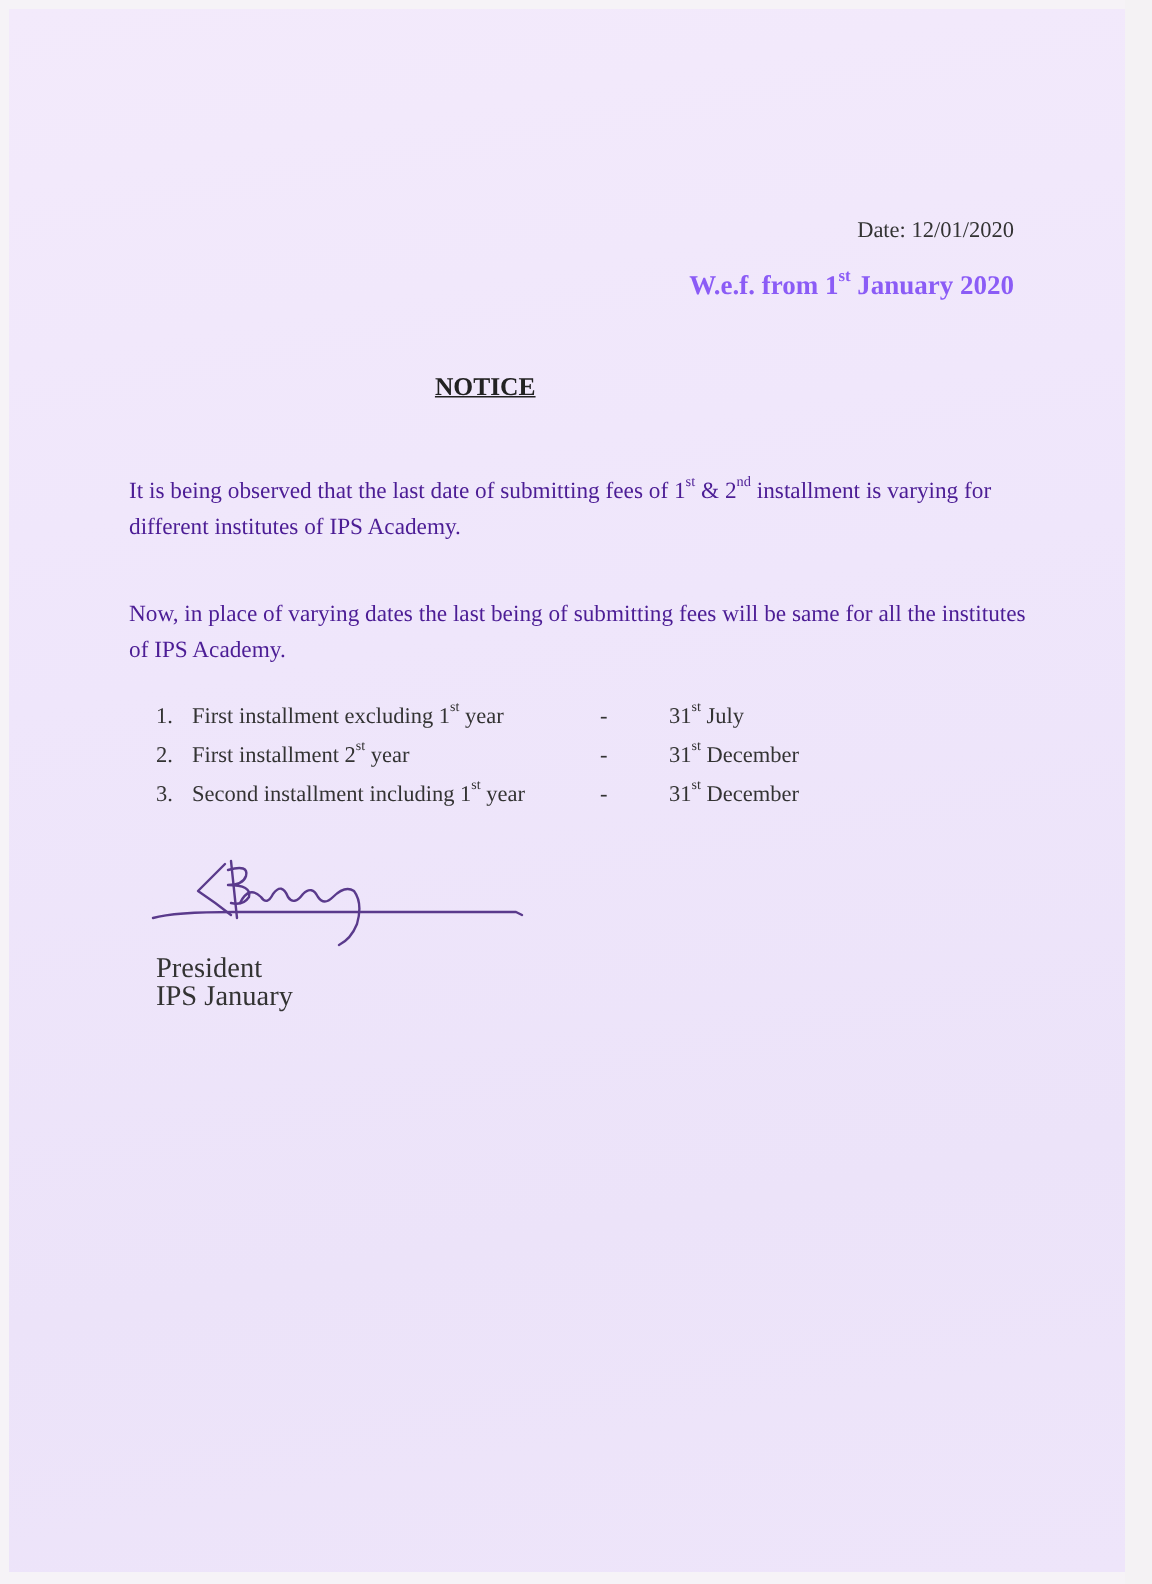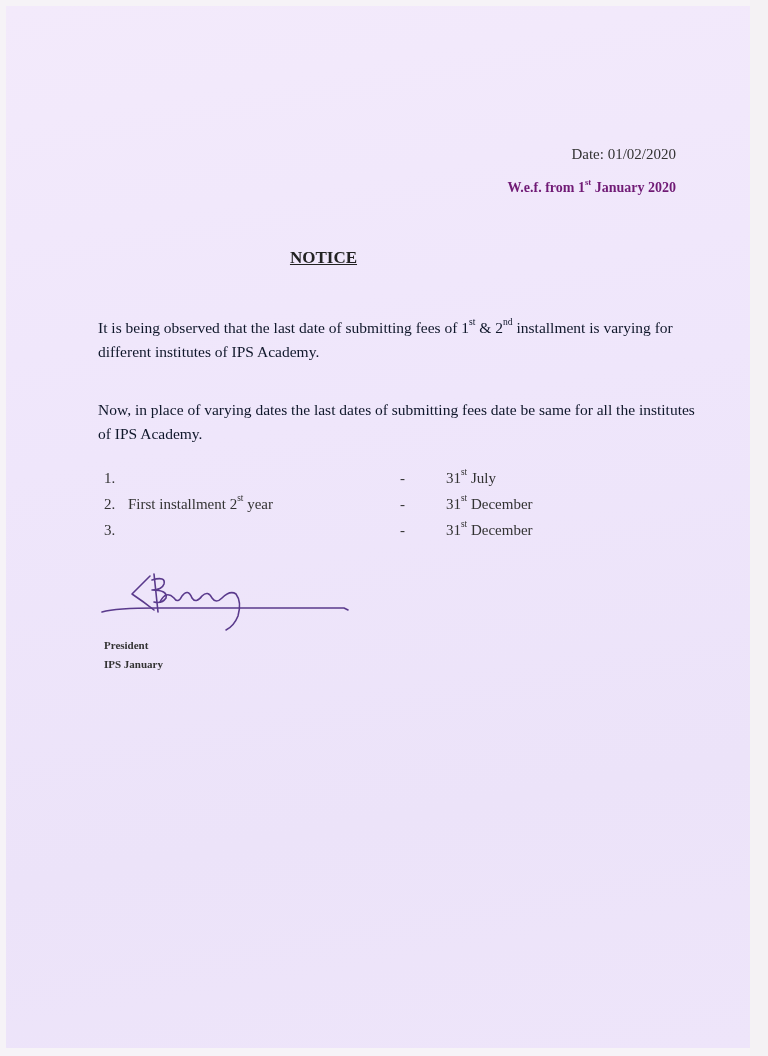--- a/index.html
+++ b/index.html
@@ -18,73 +18,75 @@
   .right-strip {
     position: absolute; left: 750px; top: 0; width: 18px; height: 1056px;
     background: #f4f2f4;
   }
   .date-line {
     position: absolute; right: 92px; top: 146px;
     font-size: 15px; color: #333;
   }
   .wef-line {
     position: absolute; right: 92px; top: 180px;
-    font-size: 14px; font-weight: bold; color: #701a75;
+    font-size: 18px; font-weight: bold; color: #8b5cf6;
   }
   sup { font-size: 62%; line-height: 0; position: relative; top: -0.2em; vertical-align: super; }
   .notice-title {
     position: absolute; left: 0; width: 647px; top: 248px;
     text-align: center; font-size: 17px; font-weight: bold; text-decoration: underline; color: #222;
   }
   .para {
     position: absolute; left: 86px; width: 600px;
-    font-size: 15.5px; line-height: 24px; color: #0f172a; margin-left: 12px;
+    font-size: 15.5px; line-height: 24px; color: #4c1d95;
   }
   .p1 { top: 316px; }
   .p2 { top: 398px; }
   .list { position: absolute; left: 104px; top: 470px; font-size: 15px; color: #333; }
   .list-row { position: relative; height: 26px; width: 440px; }
   .list-row .num { position: absolute; left: 0; }
   .list-row .desc { position: absolute; left: 24px; }
   .list-row .dash { position: absolute; left: 296px; }
   .list-row .date { position: absolute; left: 342px; text-align: right; }
   .signature { position: absolute; left: 96px; top: 568px; width: 260px; height: 70px; }
-  .sign-name { position: absolute; left: 104px; top: 636px; font-size: 11px; line-height: 19px; color: #333; font-weight: bold; }
+  .sign-name { position: absolute; left: 104px; top: 636px; font-size: 19px; line-height: 19px; color: #333; }
 </style>
 </head>
 <body>
 
 <div class="page">
 </div>
 <div class="right-strip"></div>
 
-<div class="date-line">Date: 01/02/2020</div>
+<div class="date-line">Date: 12/01/2020</div>
 
 <div class="wef-line"><span>W.e.f. from 1</span><sup>st</sup><span> January 2020</span></div>
 
 <div class="notice-title">NOTICE</div>
 
 <div class="para p1"><span>It is being observed that the last date of submitting fees of 1</span><sup>st</sup><span> &amp; 2</span><sup>nd</sup><span> installment is varying for different institutes of IPS Academy.</span></div>
 
-<div class="para p2">Now, in place of varying dates the last dates of submitting fees date be same for all the institutes of IPS Academy.</div>
+<div class="para p2">Now, in place of varying dates the last being of submitting fees will be same for all the institutes of IPS Academy.</div>
 
 <div class="list">
   <div class="list-row">
     <span class="num">1.</span>
+    <span class="desc"><span>First installment excluding 1</span><sup>st</sup><span> year</span></span>
     <span class="dash">-</span>
     <span class="date"><span>31</span><sup>st</sup><span> July</span></span>
   </div>
   <div class="list-row">
     <span class="num">2.</span>
     <span class="desc"><span>First installment 2</span><sup>st</sup><span> year</span></span>
     <span class="dash">-</span>
     <span class="date"><span>31</span><sup>st</sup><span> December</span></span>
   </div>
   <div class="list-row">
     <span class="num">3.</span>
+    <span class="desc"><span>Second installment including 1</span><sup>st</sup><span> year</span></span>
     <span class="dash">-</span>
     <span class="date"><span>31</span><sup>st</sup><span> December</span></span>
   </div>
 </div>
 
 <svg class="signature" viewBox="0 0 260 70" xmlns="http://www.w3.org/2000/svg">
   <g fill="none" stroke="#5a3a8c" stroke-width="1.6" stroke-linecap="round" stroke-linejoin="round">
     <path d="M54 8 L36 26 Q48 34 58 42"></path>
     <path d="M58 6 L62 44"></path>
     <path d="M56 12 Q70 8 68 16 Q66 22 56 22 Q72 22 70 30 Q66 36 58 34"></path>

